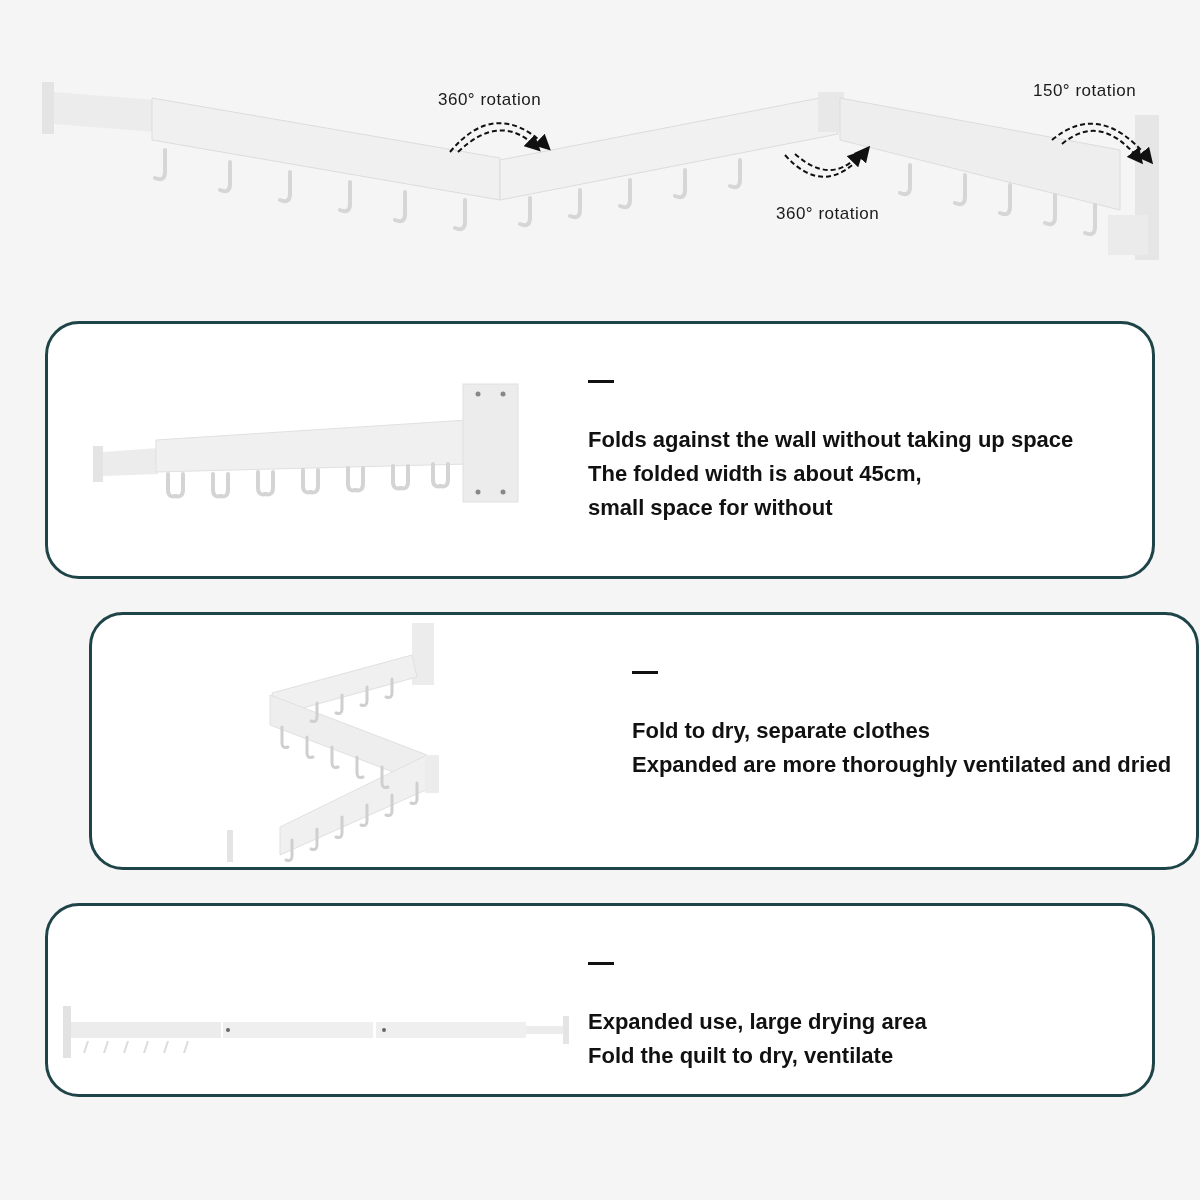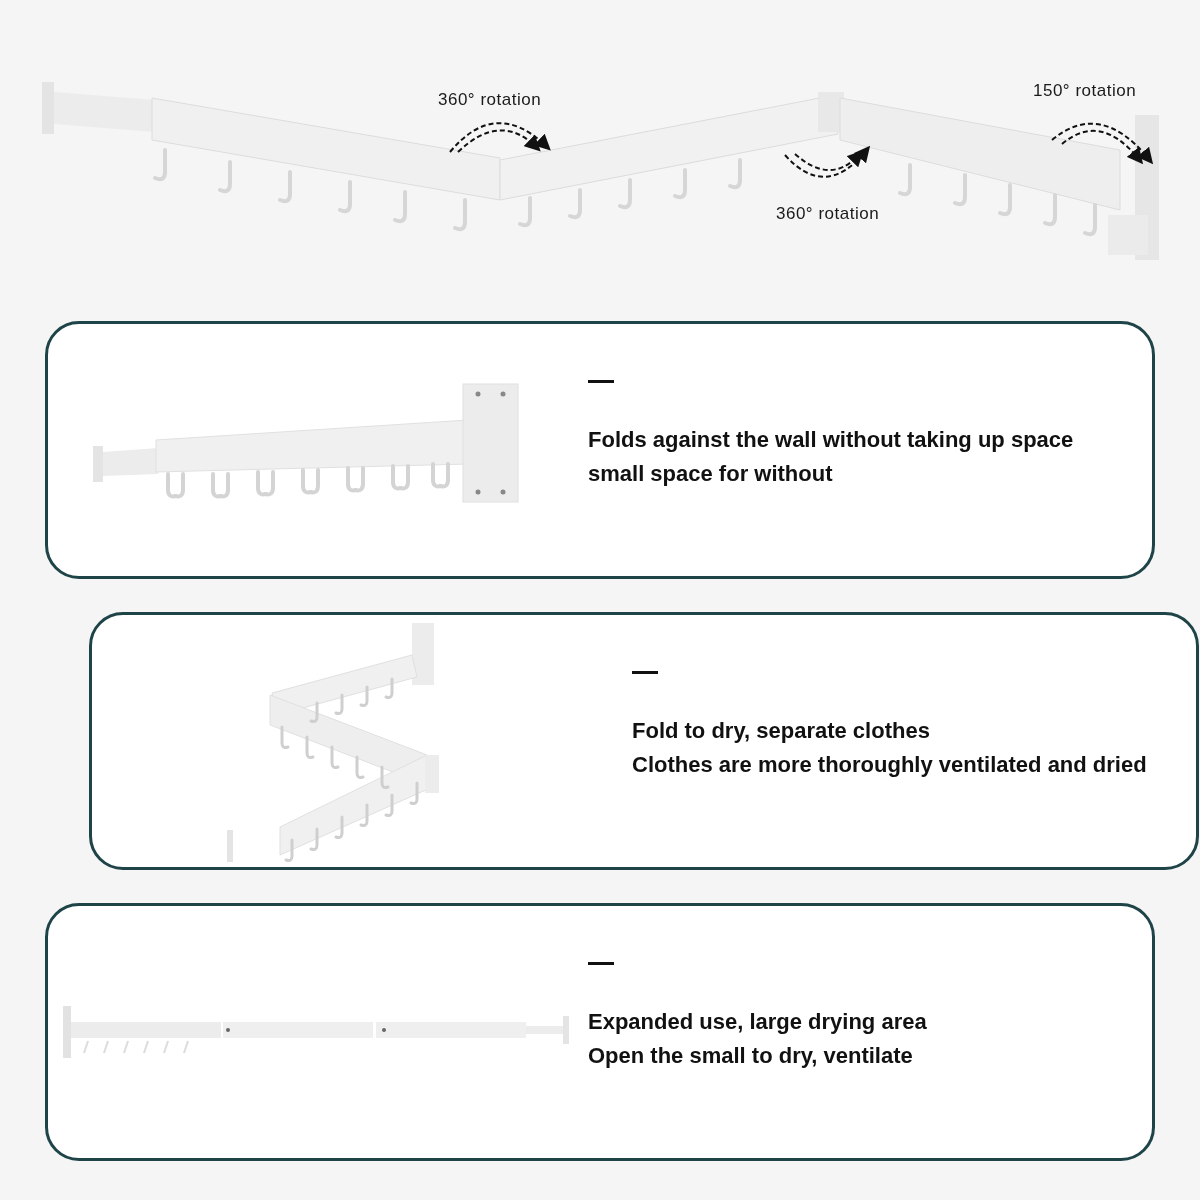--- a/index.html
+++ b/index.html
@@ -112,20 +112,21 @@
         <path d="M315,144 v16 q0,8 -8,6"></path>
       <path d="M345,142 v16 q0,8 8,6"></path>
         <path d="M360,142 v16 q0,8 -8,6"></path>
       <path d="M385,140 v16 q0,8 8,6"></path>
         <path d="M400,140 v16 q0,8 -8,6"></path>
     </g>
   </svg>
   <div class="text" style="top:56px;">
     <span class="dash"></span>
     <span class="line">Folds against the wall without taking up space</span>
+    <span class="line">The folded width is about 45cm,</span>
     <span class="line">small space for without</span>
   </div>
 </div>
 
 <div class="panel" style="top:612px; height:258px;margin-left:44px;">
   <svg class="illus" width="530" height="250">
     <rect x="320" y="8" width="22" height="62" fill="#ececec"></rect>
     <polygon points="180,78 320,40 325,62 185,100" fill="#f0f0f0" stroke="#e0e0e0"></polygon>
     <polygon points="178,80 335,140 335,170 178,110" fill="#eeeeee" stroke="#e0e0e0"></polygon>
     <polygon points="335,140 188,212 188,240 345,170" fill="#f0f0f0" stroke="#e0e0e0"></polygon>
@@ -145,25 +146,25 @@
         <path d="M225,214 v16 q0,6 -6,4"></path>
         <path d="M250,202 v16 q0,6 -6,4"></path>
         <path d="M275,190 v16 q0,6 -6,4"></path>
         <path d="M300,180 v16 q0,6 -6,4"></path>
         <path d="M325,168 v16 q0,6 -6,4"></path>
     </g>
   </svg>
   <div class="text" style="top:56px;">
     <span class="dash"></span>
     <span class="line">Fold to dry, separate clothes</span>
-    <span class="line">Clothes are more thoroughly ventilated and dried</span>
+    <span class="line">Expanded are more thoroughly ventilated and dried</span>
   </div>
 </div>
 
-<div class="panel" style="top:903px; height:258px;">
+<div class="panel" style="top:903px; height:194px;">
   <svg class="illus" width="540" height="250">
     <rect x="15" y="100" width="8" height="52" fill="#e2e2e2"></rect>
     <rect x="23" y="116" width="150" height="16" fill="#ececec"></rect>
     <rect x="175" y="116" width="150" height="16" fill="#efefef"></rect>
     <rect x="328" y="116" width="150" height="16" fill="#efefef"></rect>
     <rect x="478" y="120" width="38" height="8" fill="#ececec"></rect>
     <rect x="515" y="110" width="6" height="28" fill="#e4e4e4"></rect>
     <circle cx="180" cy="124" r="2" fill="#666"></circle>
       <circle cx="336" cy="124" r="2" fill="#666"></circle>
     <g stroke="#dcdcdc" stroke-width="2" fill="none">
@@ -171,15 +172,15 @@
         <path d="M60,135 l-4,12"></path>
         <path d="M80,135 l-4,12"></path>
         <path d="M100,135 l-4,12"></path>
         <path d="M120,135 l-4,12"></path>
         <path d="M140,135 l-4,12"></path>
     </g>
   </svg>
   <div class="text" style="top:56px;">
     <span class="dash"></span>
     <span class="line">Expanded use, large drying area</span>
-    <span class="line">Open the small to dry, ventilate</span>
+    <span class="line">Fold the quilt to dry, ventilate</span>
   </div>
 </div>
 
 </body></html>

